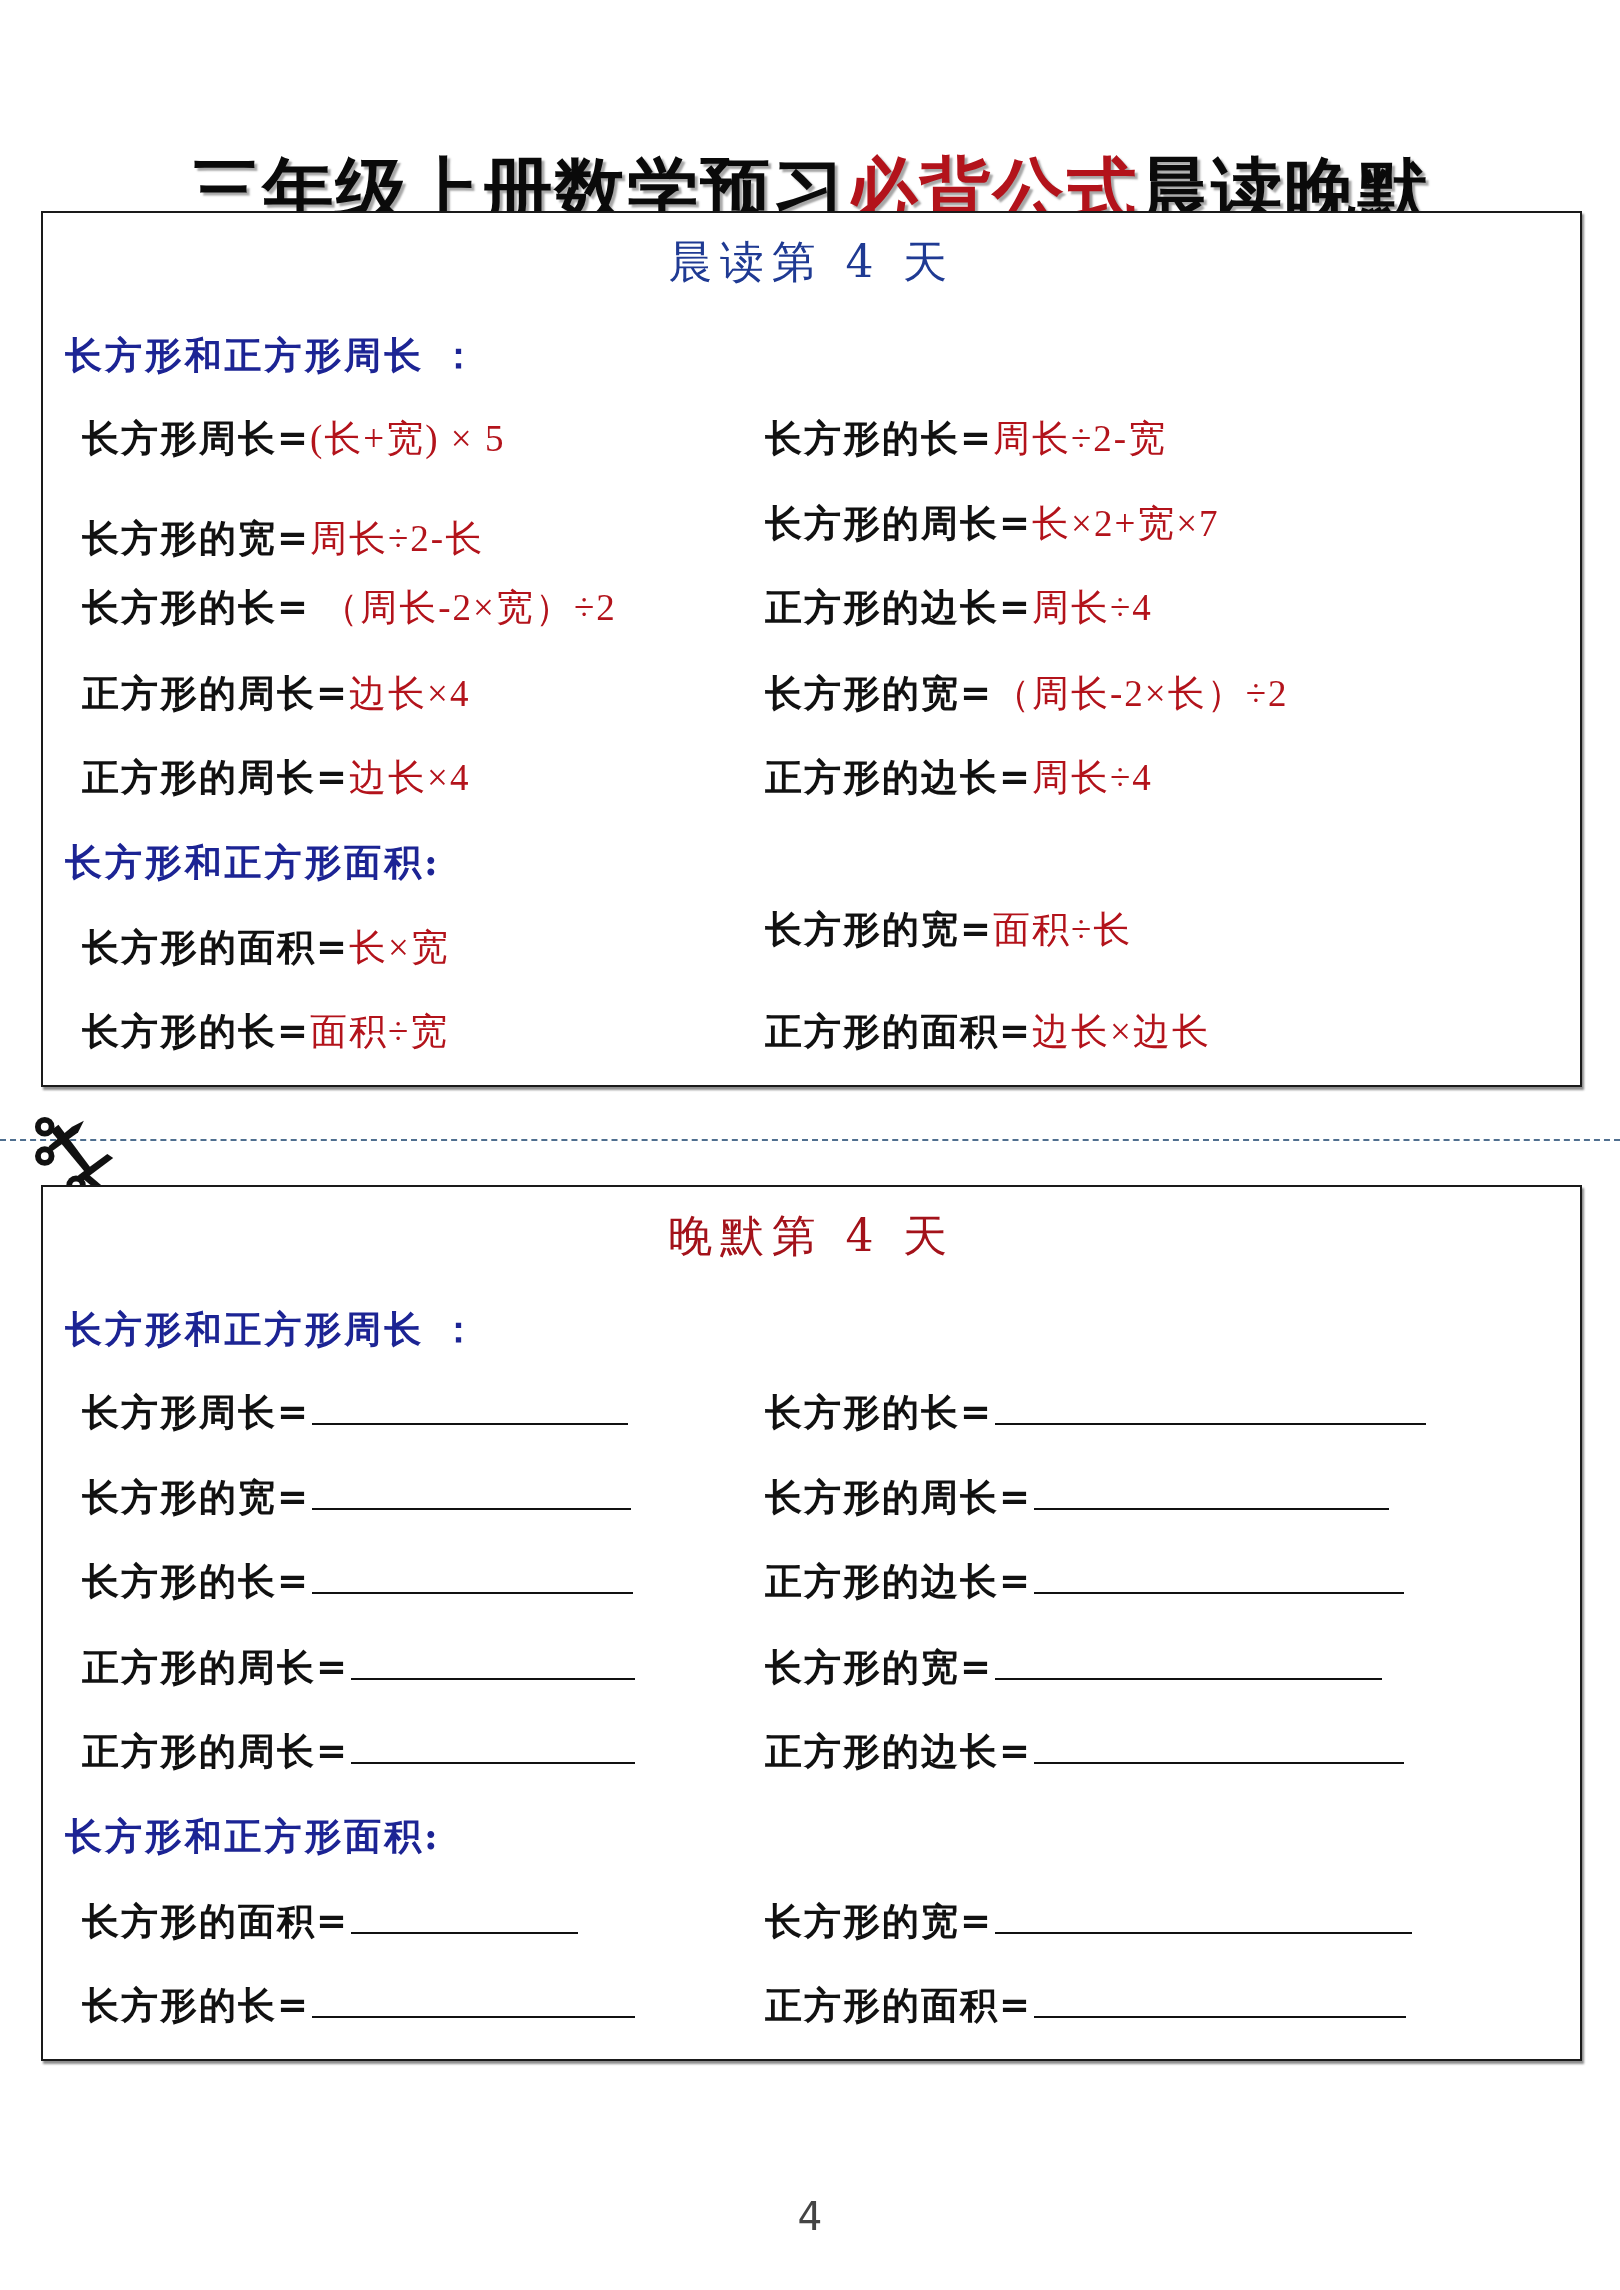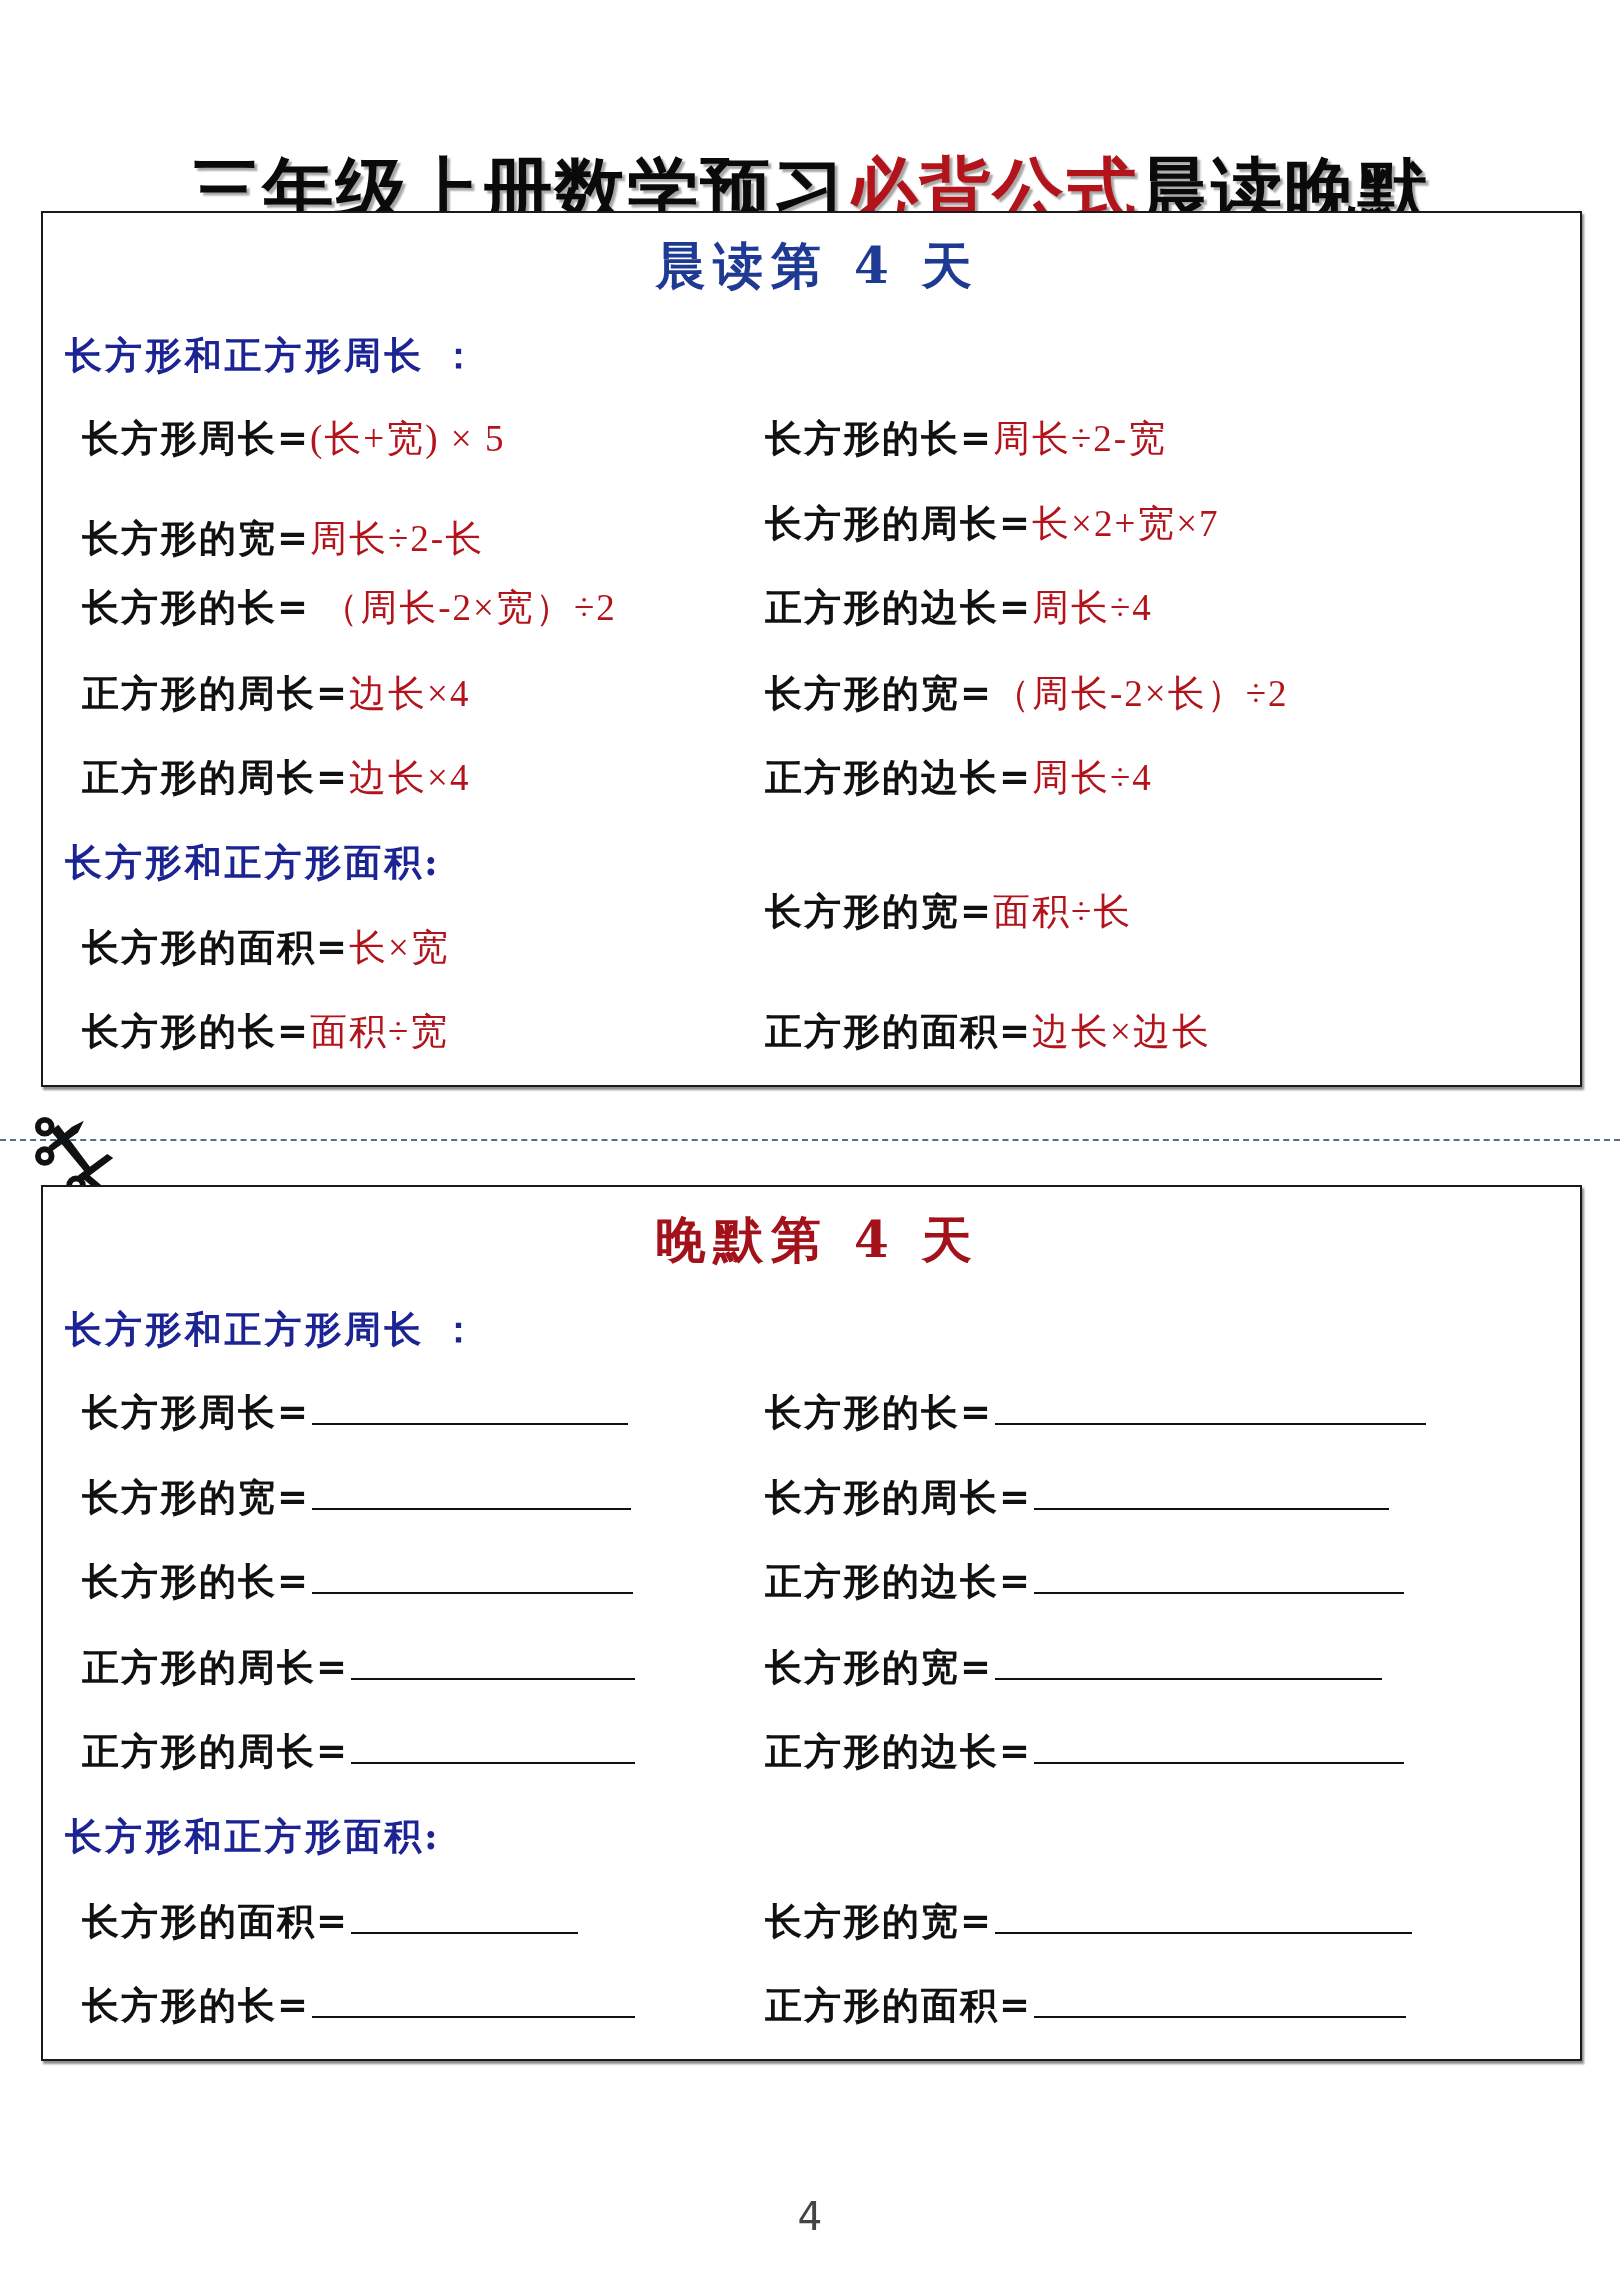--- a/index.html
+++ b/index.html
@@ -17,23 +17,22 @@
   .page-title .accent { color: #b3131b; }
   .card {
     position: absolute; left: 41px; width: 1537px;
     border: 2px solid #1a1a1a; box-shadow: 2px 2.9px 2px rgba(0,0,0,0.45);
     background: #fff;
   }
   .card.morning { top: 211px; height: 872px; }
   .card.evening { top: 1185px; height: 872px; }
   .card-title {
     position: absolute; left: 0; width: 100%; top: 19.6px;
-    text-align: center; font-size: 50px; font-weight: bold; letter-spacing: 7.8px;
+    text-align: center; font-size: 44px; font-weight: normal; letter-spacing: 7.8px;
     font-family: "DejaVu Serif", "Liberation Serif", serif;
-    padding-left: 6px;
   }
   .morning .card-title { color: #1f3a93; }
   .evening .card-title { color: #a3121a; }
   .section-heading {
     position: absolute; left: 22px; font-size: 37px; font-weight: bold;
     color: #1c2494; letter-spacing: 2.9px;
   }
   .row {
     position: absolute; font-size: 37px; font-weight: bold; white-space: nowrap;
     letter-spacing: 2px;
@@ -79,21 +78,21 @@
 
   <div class="row col-left" style="top:456px"><span class="label">正方形的周长=</span><span class="answer">边长×4</span></div>
   <div class="row col-right" style="top:456px"><span class="label">长方形的宽=</span><span class="answer">（周长-2×长）÷2</span></div>
 
   <div class="row col-left" style="top:540px"><span class="label">正方形的周长=</span><span class="answer">边长×4</span></div>
   <div class="row col-right" style="top:540px"><span class="label">正方形的边长=</span><span class="answer">周长÷4</span></div>
 
   <div class="section-heading" style="top:625px">长方形和正方形面积:</div>
 
   <div class="row col-left" style="top:710px"><span class="label">长方形的面积=</span><span class="answer">长×宽</span></div>
-  <div class="row col-right" style="top:674px"><span class="label">长方形的宽=</span><span class="answer">面积÷长</span></div>
+  <div class="row col-right" style="top:692px"><span class="label">长方形的宽=</span><span class="answer">面积÷长</span></div>
 
   <div class="row col-left" style="top:794px"><span class="label">长方形的长=</span><span class="answer">面积÷宽</span></div>
   <div class="row col-right" style="top:794px"><span class="label">正方形的面积=</span><span class="answer">边长×边长</span></div>
 </div>
 
 <div class="cut-line"></div>
 <svg class="scissors" viewBox="0 0 100 90">
   <g fill="#111">
     <circle cx="16" cy="12" r="10"></circle>
       <circle cx="16" cy="12" r="4" fill="#fff"></circle>

